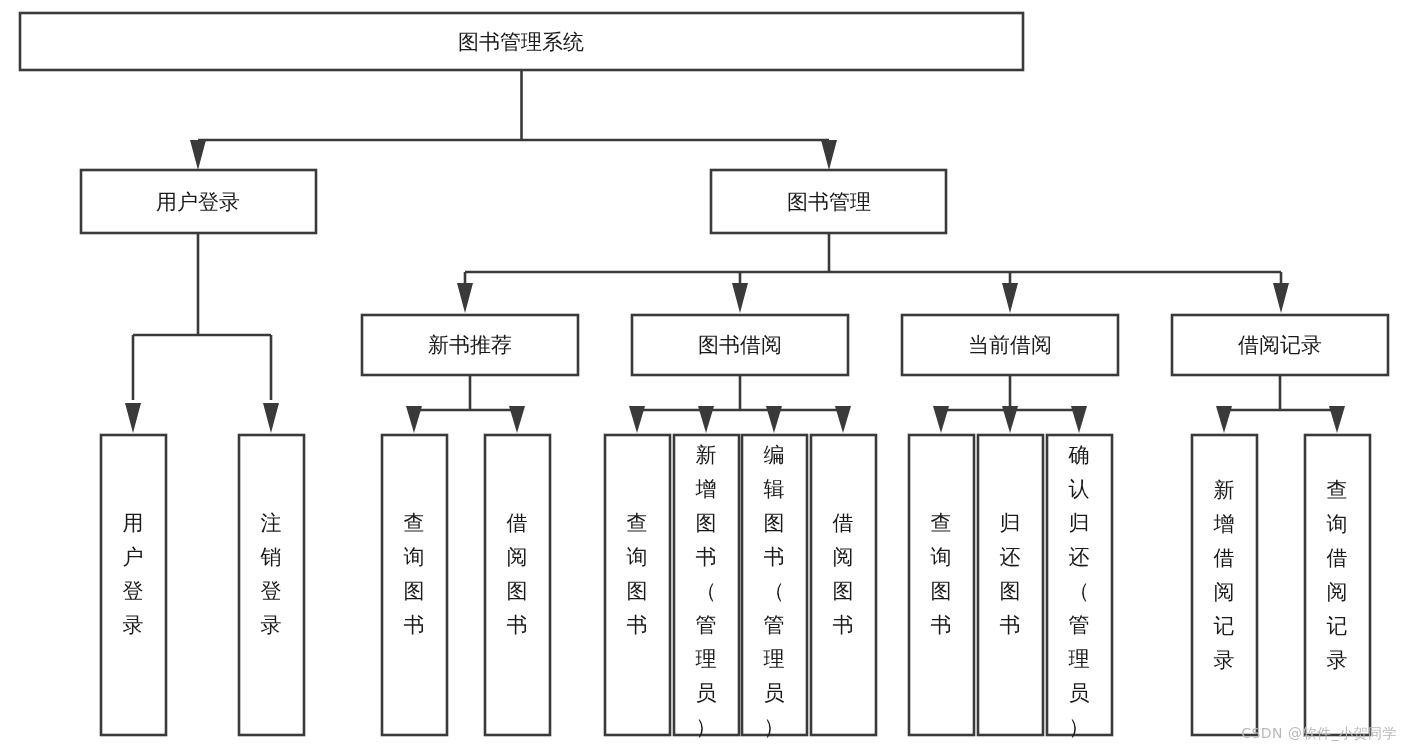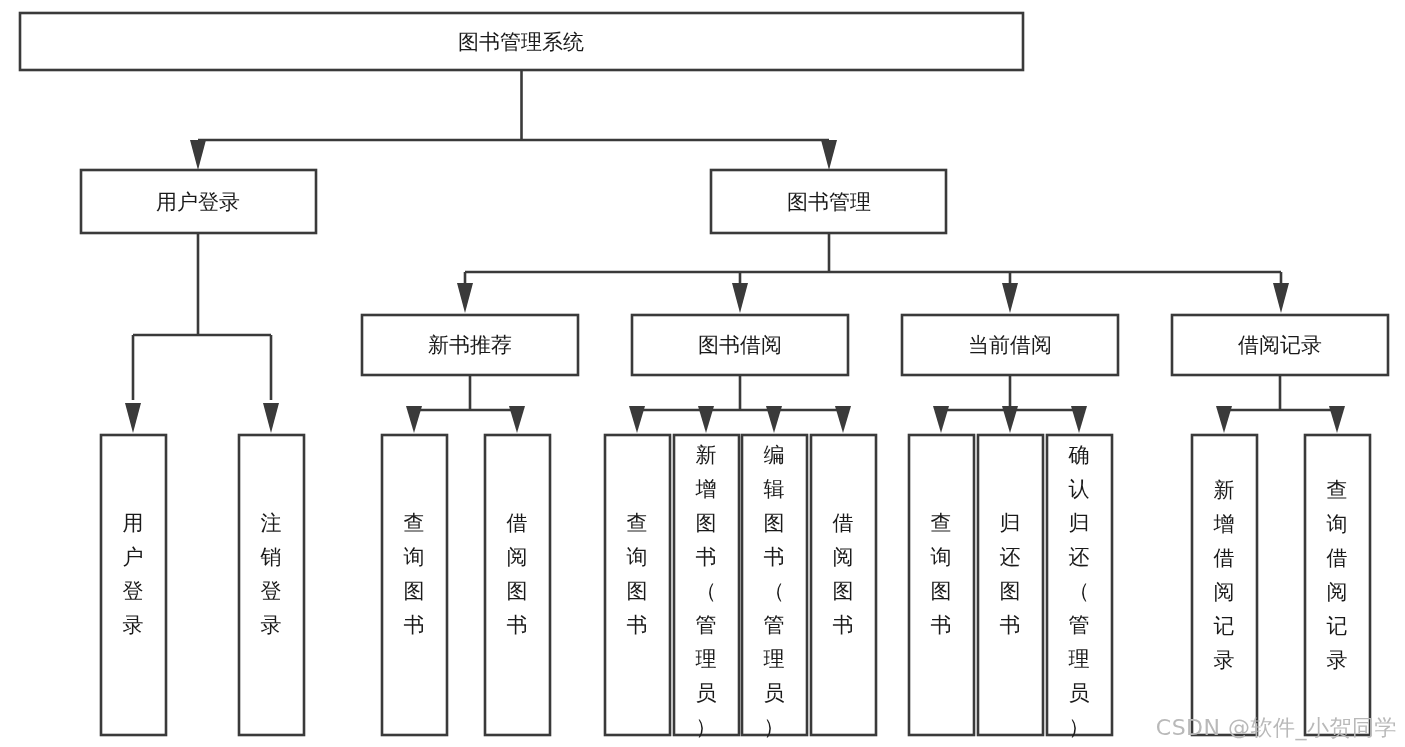--- a/index.html
+++ b/index.html
@@ -50,21 +50,21 @@
   }
   .arrow-head {
     fill: #3a3a3a;
     stroke: none;
   }
   .watermark {
     position: absolute;
     right: 8px;
     bottom: 4px;
     font-family: "DejaVu Sans", "Liberation Sans", sans-serif;
-    font-size: 22px;
+    font-size: 14px;
     color: #b9b9b9;
     letter-spacing: 0.5px;
     white-space: nowrap;
     user-select: none;
   }
 </style>
 </head>
 <body>
 
 <div id="diagram-root">

